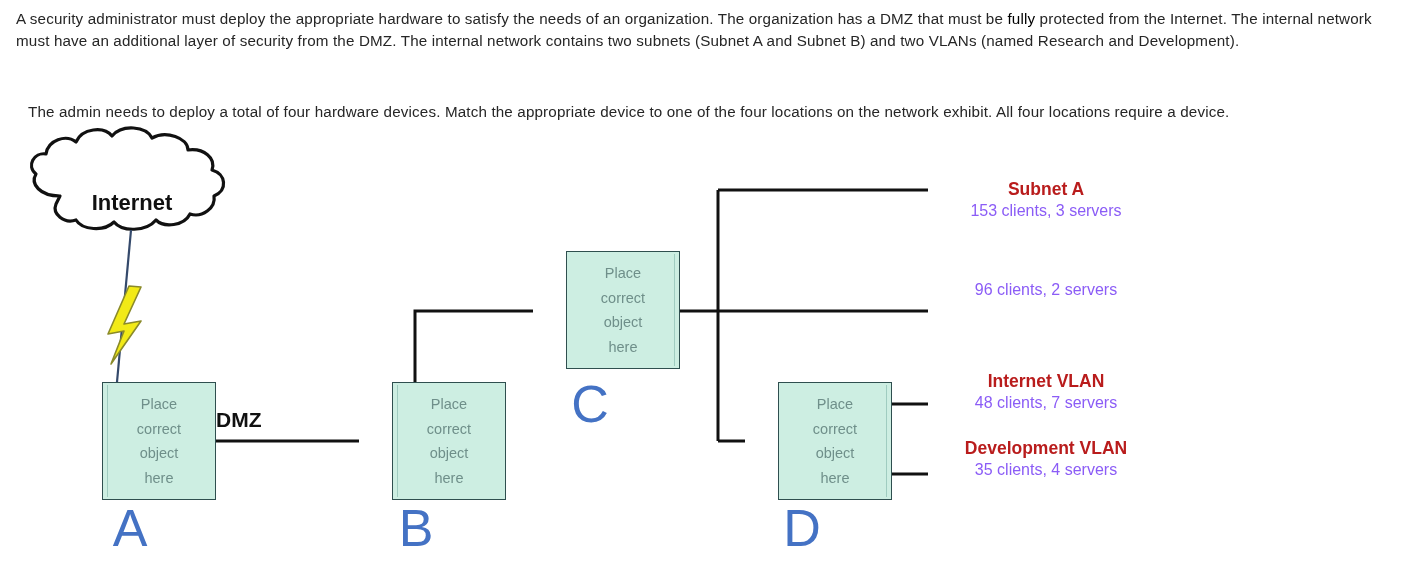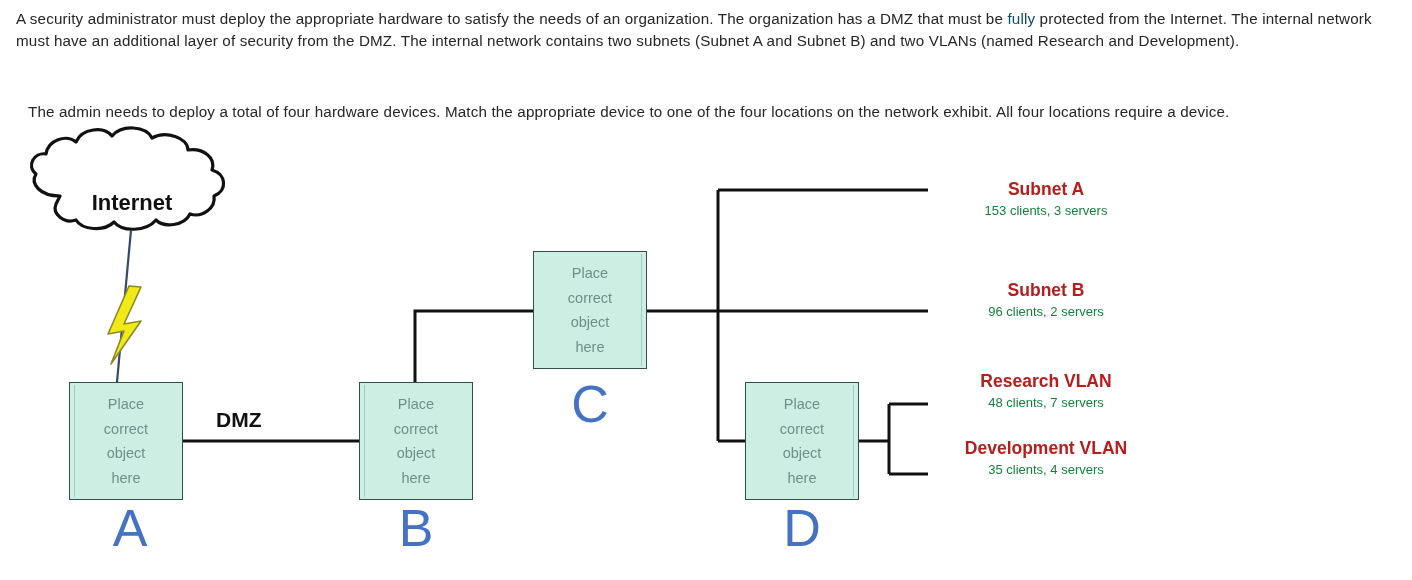--- a/index.html
+++ b/index.html
@@ -35,21 +35,21 @@
     top: 8px;
     width: 1390px;
   }
   #para-2 {
     position: absolute;
     left: 16px;
     top: 101px;
     width: 1390px;
     text-indent: 12px;
   }
-  .hl-fully { color: #0c4a6e; }
+  .hl-fully { color: #000000; }
 
   
   #exhibit {
     position: absolute;
     left: 0px;
     top: 0px;
     width: 1412px;
     height: 580px;
     padding-left: 44px;
   }
@@ -67,20 +67,21 @@
     border: 1.6px solid #2f4f4f;
     display: flex;
     flex-direction: column;
     align-items: center;
     justify-content: center;
     color: #6f8f8a;
     font-size: 14.5px;
     line-height: 24.5px;
     text-align: center;
     font-family: "Liberation Sans", sans-serif;
+    margin-left: 33px;
   }
   .place-box .pl { display: block; }
 
   #box-a { left: 69px;  top: 382px; width: 114px; height: 118px; }
   #box-b { left: 359px; top: 382px; width: 114px; height: 118px; }
   #box-c { left: 533px; top: 251px; width: 114px; height: 118px; }
   #box-d { left: 745px; top: 382px; width: 114px; height: 118px; }
 
   
   .inner-rule {
@@ -138,22 +139,22 @@
     text-align: center;
   }
   .seg-title {
     font-size: 17.5px;
     font-weight: bold;
     color: #b91c1c;
     white-space: nowrap;
     line-height: 22px;
   }
   .seg-sub {
-    font-size: 13px;
-    color: #15803d;
+    font-size: 16px;
+    color: #8b5cf6;
     white-space: nowrap;
     line-height: 22px;
   }
   #seg-subnet-a    { left: 938px; top: 178px; width: 216px; }
   #seg-subnet-b    { left: 938px; top: 279px; width: 216px; }
   #seg-research    { left: 938px; top: 370px; width: 216px; }
   #seg-development { left: 918px; top: 437px; width: 256px; }
 </style>
 </head>
 <body>
@@ -245,25 +246,24 @@
   <div class="box-letter" id="letter-a">A</div>
   <div class="box-letter" id="letter-b">B</div>
   <div class="box-letter" id="letter-c">C</div>
   <div class="box-letter" id="letter-d">D</div>
 
   <div class="seg" id="seg-subnet-a">
     <div class="seg-title">Subnet A</div>
     <div class="seg-sub">153 clients, 3 servers</div>
   </div>
   <div class="seg" id="seg-subnet-b">
-    <div class="seg-title">Subnet B</div>
     <div class="seg-sub">96 clients, 2 servers</div>
   </div>
   <div class="seg" id="seg-research">
-    <div class="seg-title">Research VLAN</div>
+    <div class="seg-title">Internet VLAN</div>
     <div class="seg-sub">48 clients, 7 servers</div>
   </div>
   <div class="seg" id="seg-development">
     <div class="seg-title">Development VLAN</div>
     <div class="seg-sub">35 clients, 4 servers</div>
   </div>
 
 </div>
 
 </body></html>

